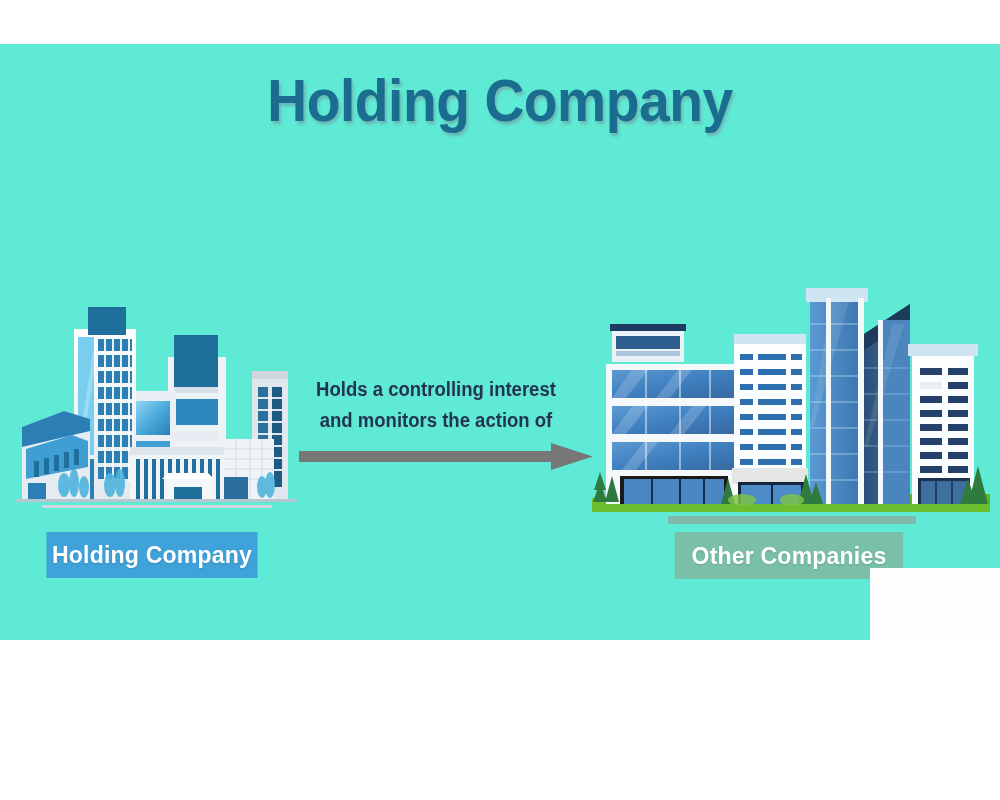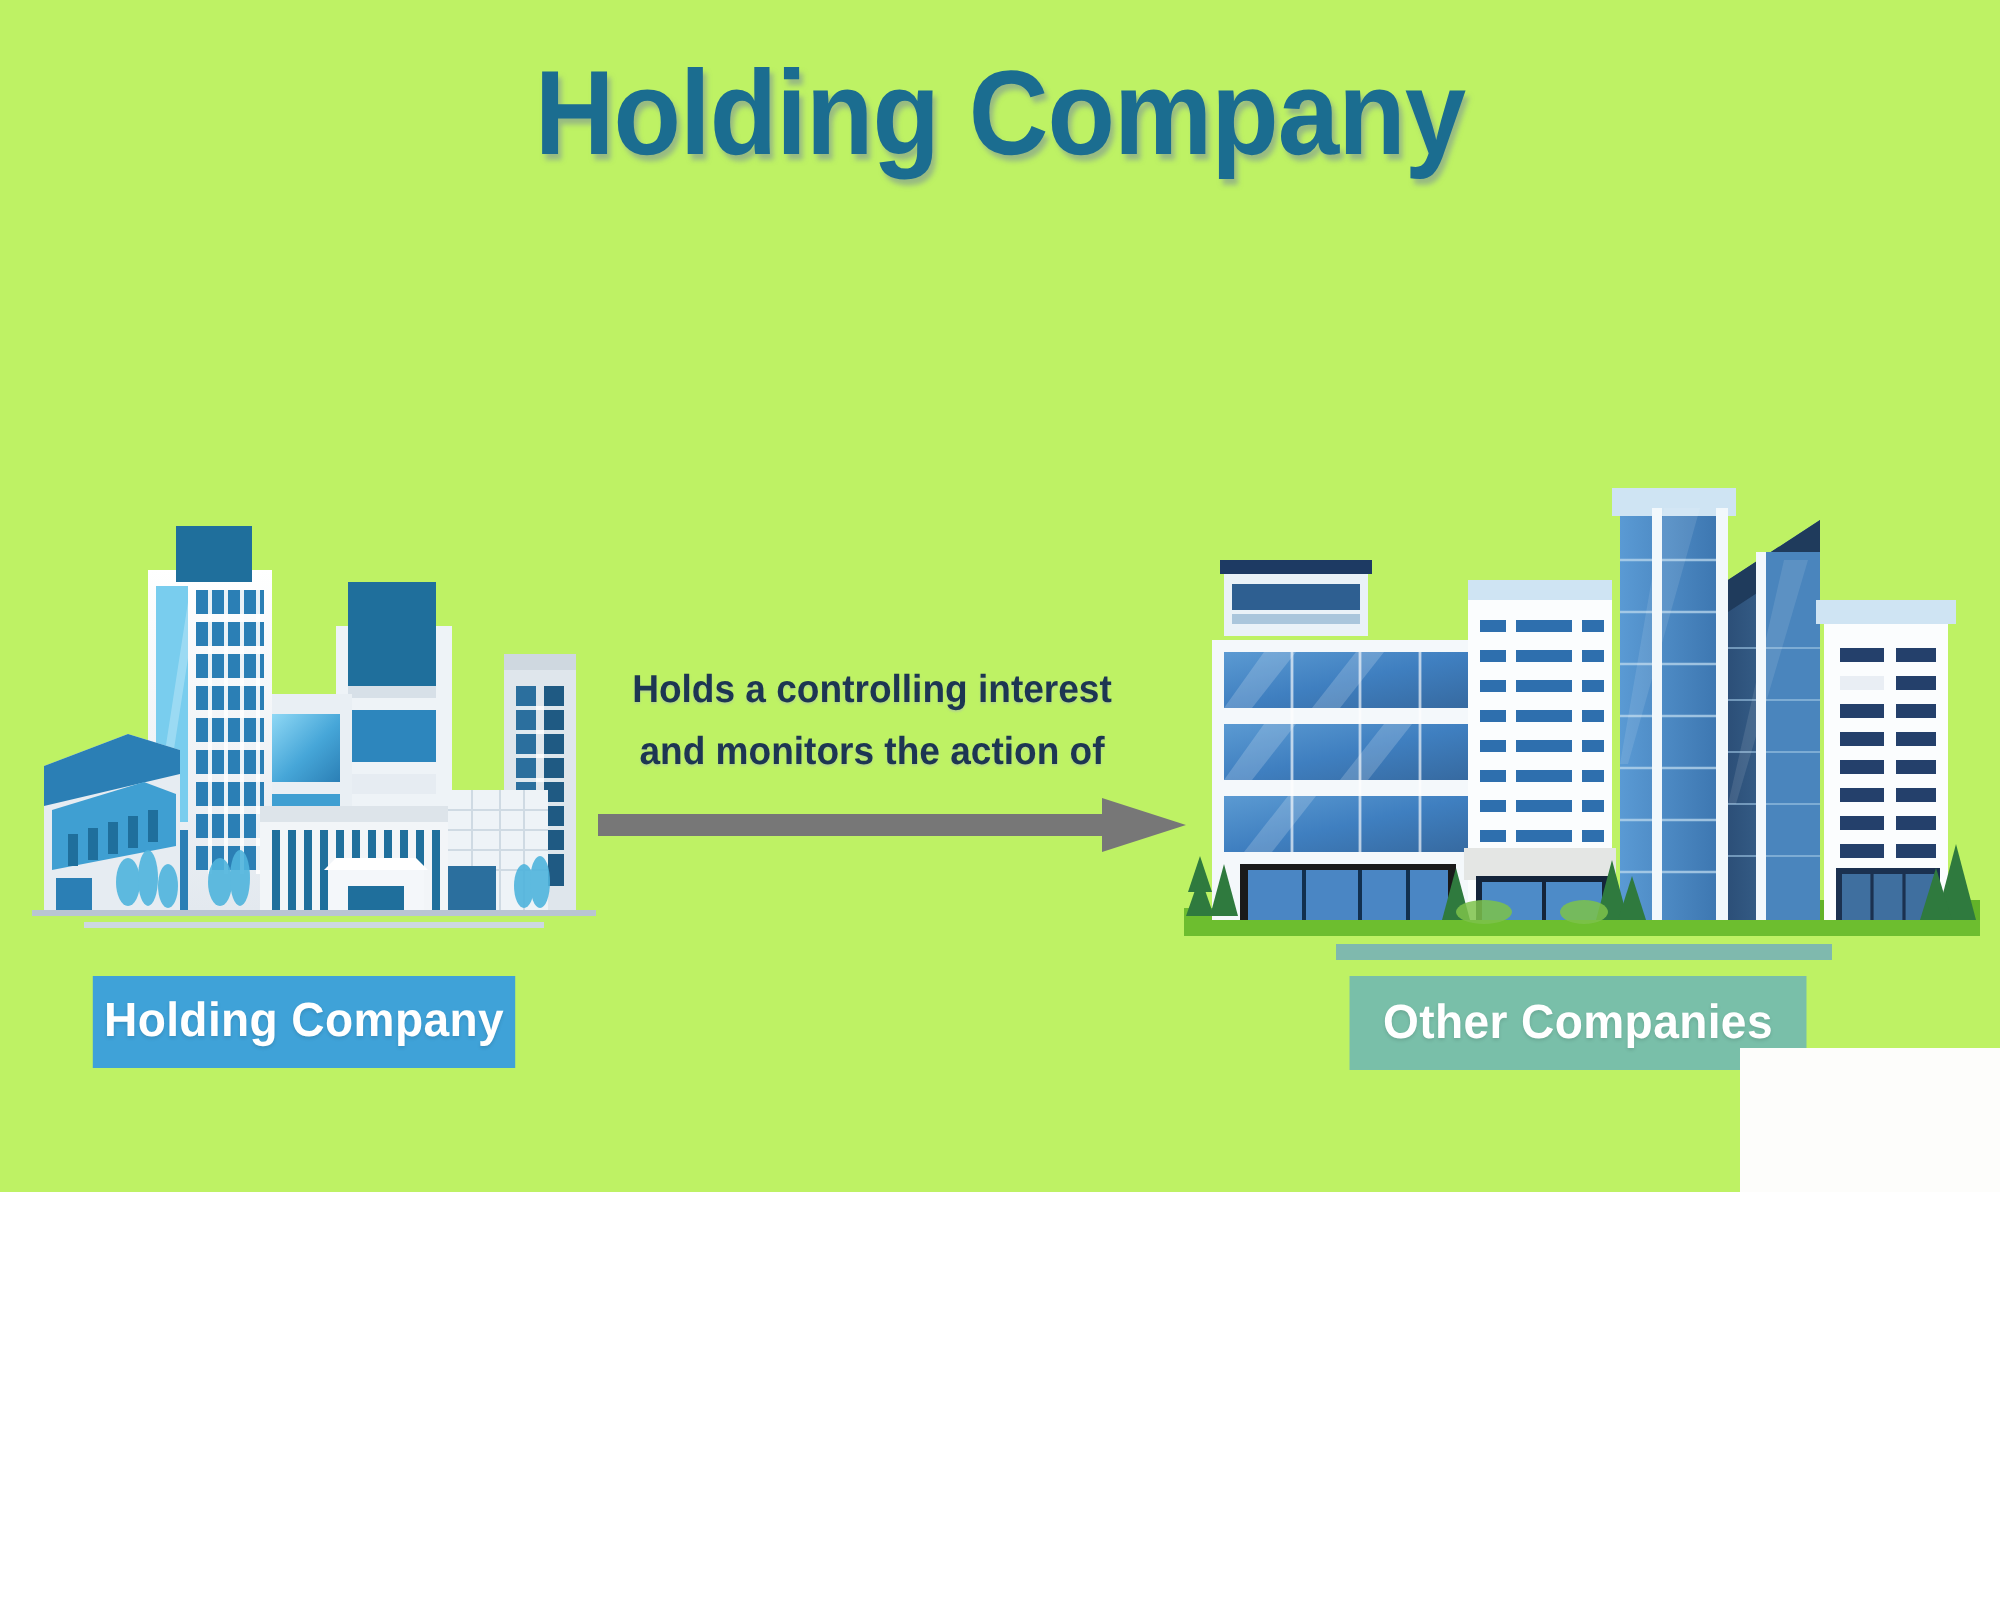--- a/index.html
+++ b/index.html
@@ -8,22 +8,23 @@
     padding: 0;
     background: #ffffff;
   }
   body {
     font-family: "Liberation Sans", sans-serif;
   }
   #canvas {
     position: relative;
     width: 1000px;
     height: 596px;
-    background: #bef264;
+    background: #5eead4;
     overflow: hidden;
+    margin-top: 44px;
   }
 
   
   #page-title {
     position: absolute;
     left: 0;
     top: 22px;
     width: 1000px;
     text-align: center;
     font-family: "Liberation Sans", sans-serif;

